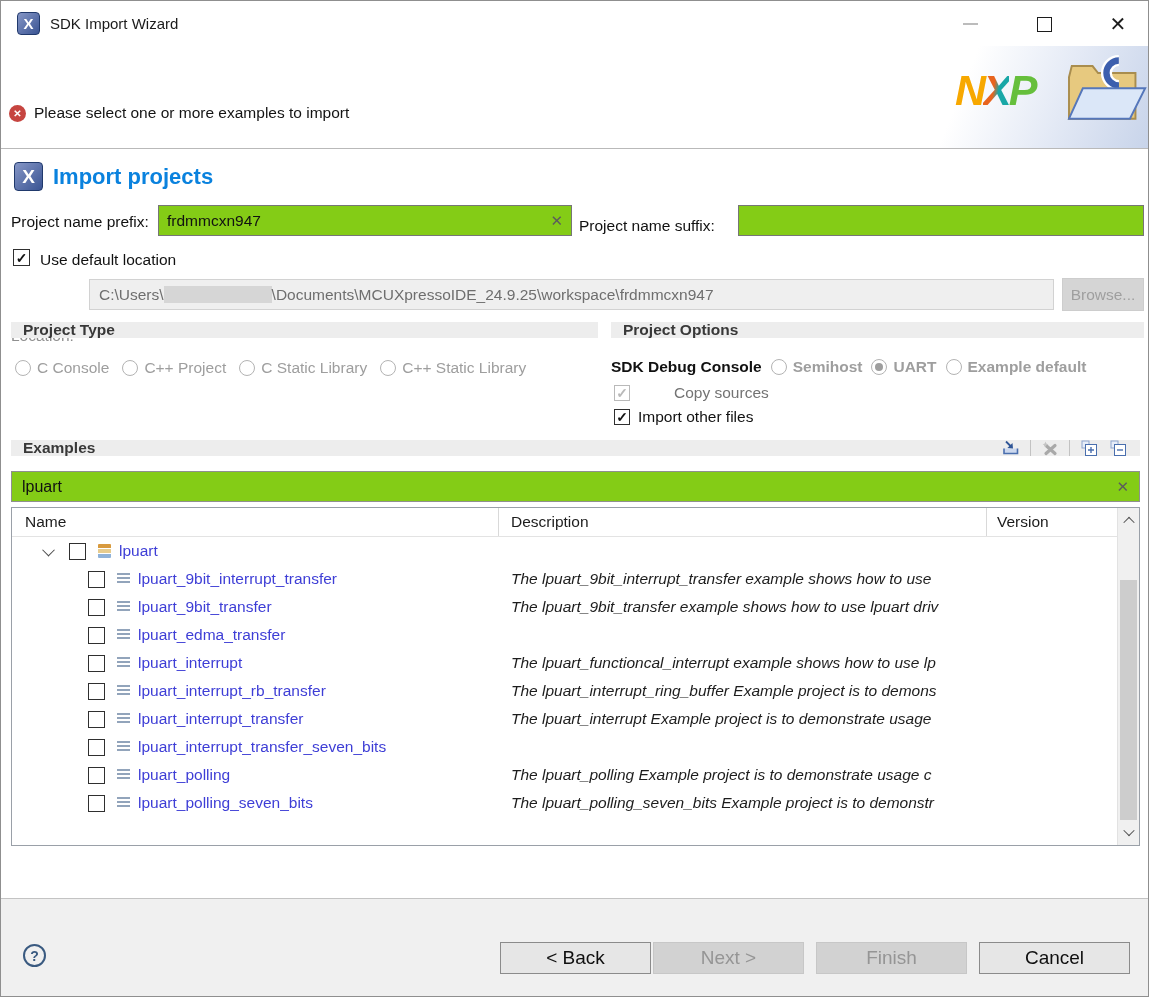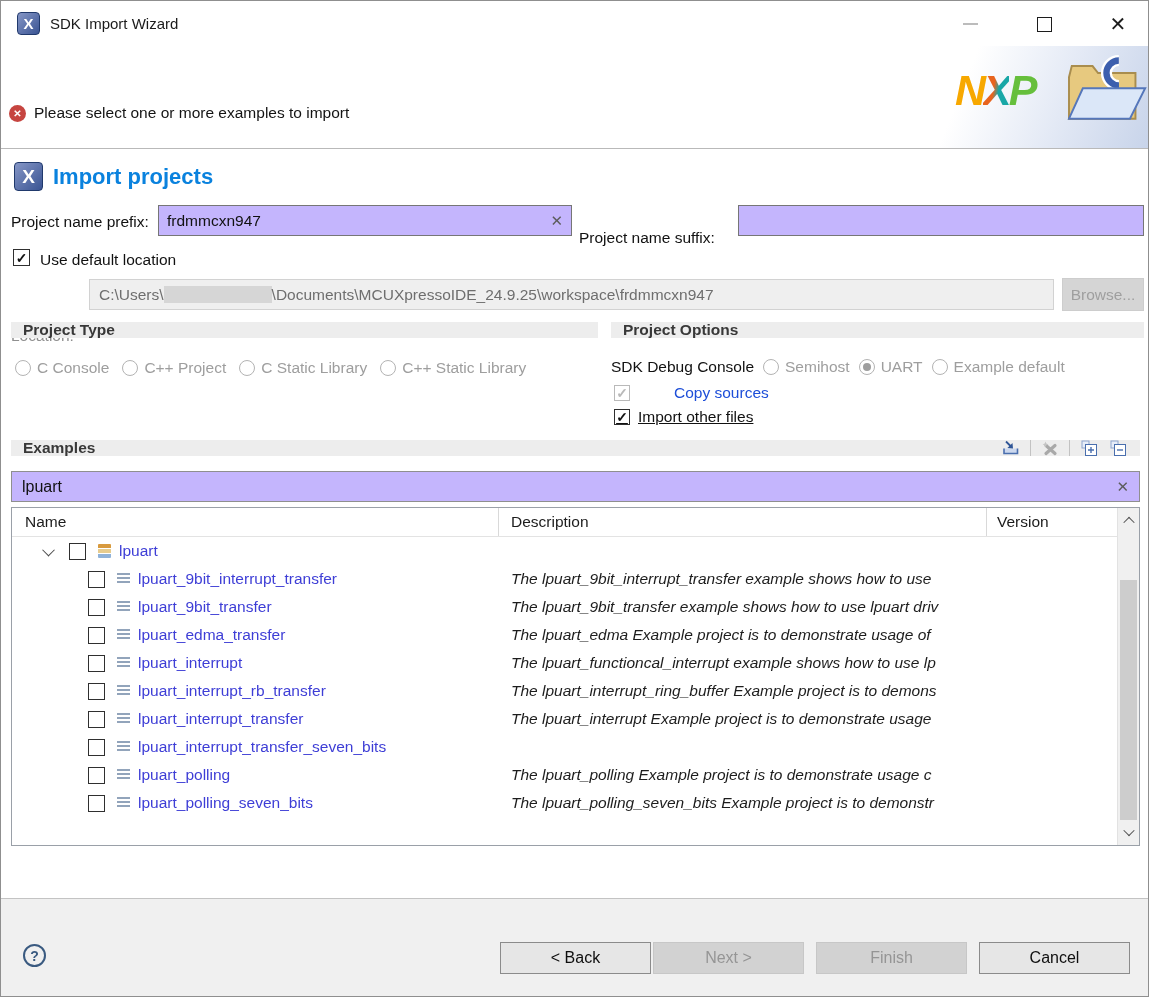--- a/index.html
+++ b/index.html
@@ -35,29 +35,29 @@
     -webkit-background-clip:text; background-clip:text; color:#18a7a7; -webkit-text-fill-color:transparent; }
   .nxp-p { color:#66bf3c; }
   .folder-art { position:absolute; left:1062px; top:54px; }
   .banner-sep { position:absolute; left:0; top:147px; width:100%; height:1px; background:#b9b9b9; }
 
   
   .import-icon { position:absolute; left:13px; top:161px; width:29px; height:29px; font-size:19px; }
   .page-title { position:absolute; left:52px; top:163px; font-size:22px; font-weight:bold; color:#0a82de; }
 
   .lbl { position:absolute; font-size:15.5px; color:#111; }
-  .field { position:absolute; border:1px solid #767676; background:#c4b5fd;
+  .field { position:absolute; border:1px solid #767676; background:#84cc16;
     display:flex; align-items:center; padding:0 8px; }
   .field input { border:none; outline:none; flex:1; font-family:"Liberation Sans",sans-serif;
     font-size:15.5px; color:#111; background:transparent; min-width:0; }
   .clear-x { color:#5c5c5c; font-size:15px; line-height:1; padding-left:6px; }
 
   .prefix-label { left:10px; top:212px; }
   .prefix-field { left:157px; top:204px; width:414px; height:31px; }
-  .suffix-label { left:578px; top:228px; }
+  .suffix-label { left:578px; top:216px; }
   .suffix-field { left:737px; top:204px; width:406px; height:31px; }
 
   .cb { width:17px; height:17px; border:1px solid #2f2f2f; background:#fff; flex:none;
     display:flex; align-items:center; justify-content:center;
     font-size:14px; font-weight:bold; color:#111; line-height:1; }
   .cb.checked::after { content:"\2713"; }
   .cb.gray { border-color:#b9b9b9; color:#b9b9b9; }
   .cb.small { width:16px; height:16px; }
   .udl-cb { position:absolute; left:12px; top:248px; }
   .udl-label { left:39px; top:250px; }
@@ -75,25 +75,25 @@
   .group-bar { position:absolute; height:16px; background:#ededed; display:flex;
     align-items:center; padding:0 12px; font-weight:bold; font-size:15.5px; color:#383838; }
   .ptype-bar { left:10px; top:321px; width:587px; }
   .popts-bar { left:610px; top:321px; width:533px; }
 
   .radio { width:16px; height:16px; border:1px solid #b3b3b3; border-radius:50%;
     background:#fff; position:relative; flex:none; }
   .radio.sel::after { content:""; position:absolute; inset:3px; border-radius:50%; background:#9e9e9e; }
   .radio-item { display:flex; align-items:center; gap:6px; color:#9e9e9e; font-size:15.5px; }
   .ptype-row { position:absolute; left:14px; top:358px; display:flex; gap:13px; align-items:center; }
-  .popts-row1 { position:absolute; left:610px; top:357px; display:flex; align-items:center; gap:9px; }
+  .popts-row1 { position:absolute; left:610px; top:357px; display:flex; align-items:center; gap:9px;font-weight:bold; }
   .sdk-label { color:#111; font-size:15.5px; }
   .cbx-row { position:absolute; display:flex; align-items:center; gap:8px; font-size:15.5px; }
-  .copy-row { left:613px; top:383px; color:#1d4ed8;gap:44px; }
-  .other-row { left:613px; top:407px; color:#111;text-decoration:underline; }
+  .copy-row { left:613px; top:383px; color:#737373;gap:44px; }
+  .other-row { left:613px; top:407px; color:#111; }
 
   
   .examples-bar { left:10px; top:439px; width:1129px; }
   .ex-tools { margin-left:auto; display:flex; align-items:center; gap:9px; }
   .vsep { width:1px; height:16px; background:#c2c2c2; }
   .tool { display:flex; align-items:center; justify-content:center; width:20px; height:18px; }
 
   .search-field { left:10px; top:470px; width:1129px; height:31px; border-color:#8f8f8f; padding:0 10px; }
   .search-field input { font-size:16px; }
 
@@ -130,21 +130,21 @@
   .sb-up .sb-chev { transform:rotate(45deg) translate(1px,1px); }
   .sb-down .sb-chev { transform:rotate(225deg) translate(1px,1px); }
   .sb-thumb { position:absolute; left:2px; right:2px; top:72px; height:240px; background:#cdcdcd; }
 
   
   .footer { position:absolute; left:0; top:897px; width:100%; height:100px;
     background:#f0f0f0; border-top:1px solid #c3c3c3; }
   .help-btn { position:absolute; left:22px; top:45px; width:23px; height:23px;
     border:2px solid #3a5a80; border-radius:50%; color:#3a5a80; font-size:14px; font-weight:bold;
     display:flex; align-items:center; justify-content:center; }
-  .btn { position:absolute; top:43px; width:151px; height:32px; font-size:16px;
+  .btn { position:absolute; top:43px; width:151px; height:32px; font-size:19px;
     display:flex; align-items:center; justify-content:center; }
   .btn.on  { background:#e6e6e6; border:1px solid #8b8b8b; color:#0f0f0f; }
   .btn.off { background:#d2d2d2; border:1px solid #c7c7c7; color:#959595; }
   .btn-back { left:499px; } .btn-next { left:652px; } .btn-finish { left:815px; } .btn-cancel { left:978px; }
 </style>
 </head>
 <body>
 
 <div class="window">
 
@@ -316,21 +316,20 @@
           </span>
           <span class="cell-desc">The lpuart_9bit_transfer example shows how to use lpuart driv</span>
           <span class="cell-ver"></span>
         </div>
         <div class="tree-row">
           <span class="cell-name">
             <span class="cb child-cb"></span>
             <span class="doc-icon"></span>
             <span class="tree-label name-gap">lpuart_edma_transfer</span>
           </span>
-          <span class="cell-desc">The lpuart_edma Example project is to demonstrate usage of</span>
           <span class="cell-ver"></span>
         </div>
         <div class="tree-row">
           <span class="cell-name">
             <span class="cb child-cb"></span>
             <span class="doc-icon"></span>
             <span class="tree-label name-gap">lpuart_interrupt</span>
           </span>
           <span class="cell-desc">The lpuart_functioncal_interrupt example shows how to use lp</span>
           <span class="cell-ver"></span>

